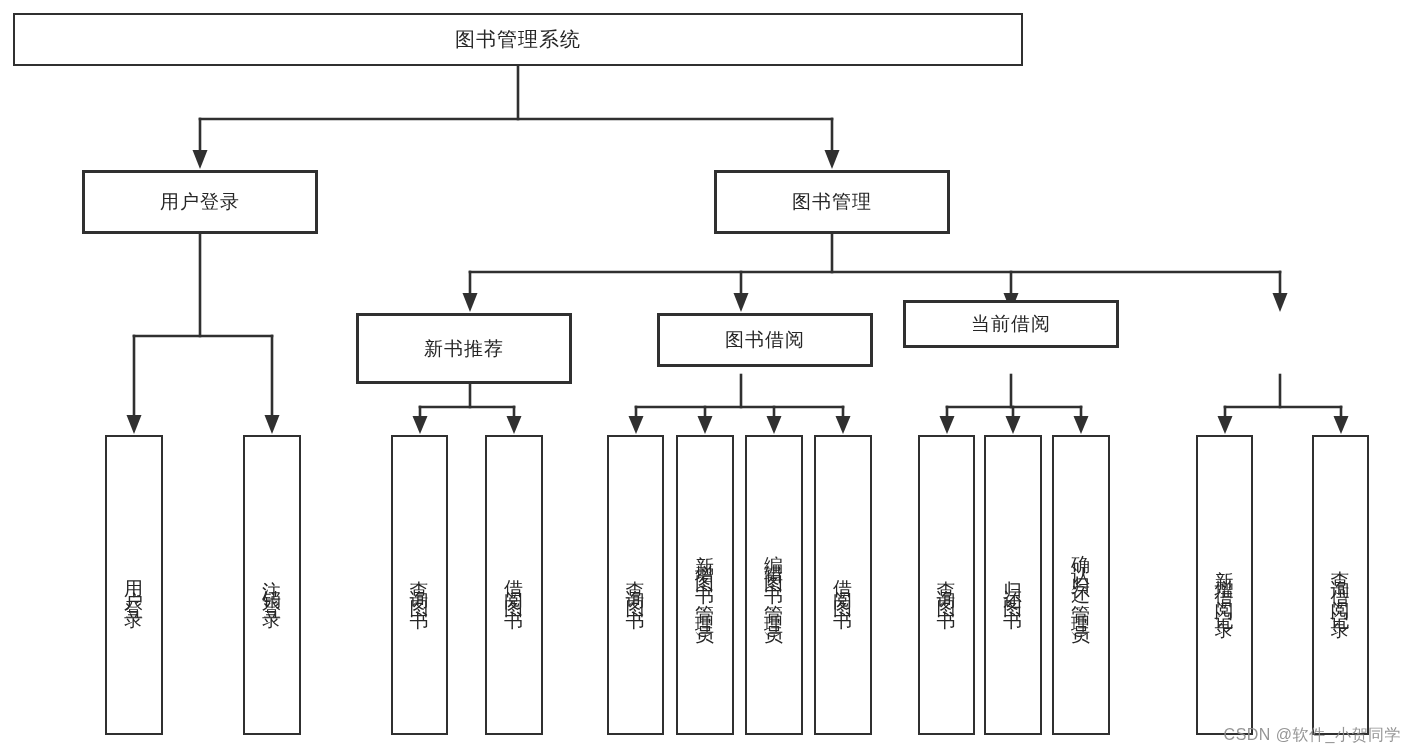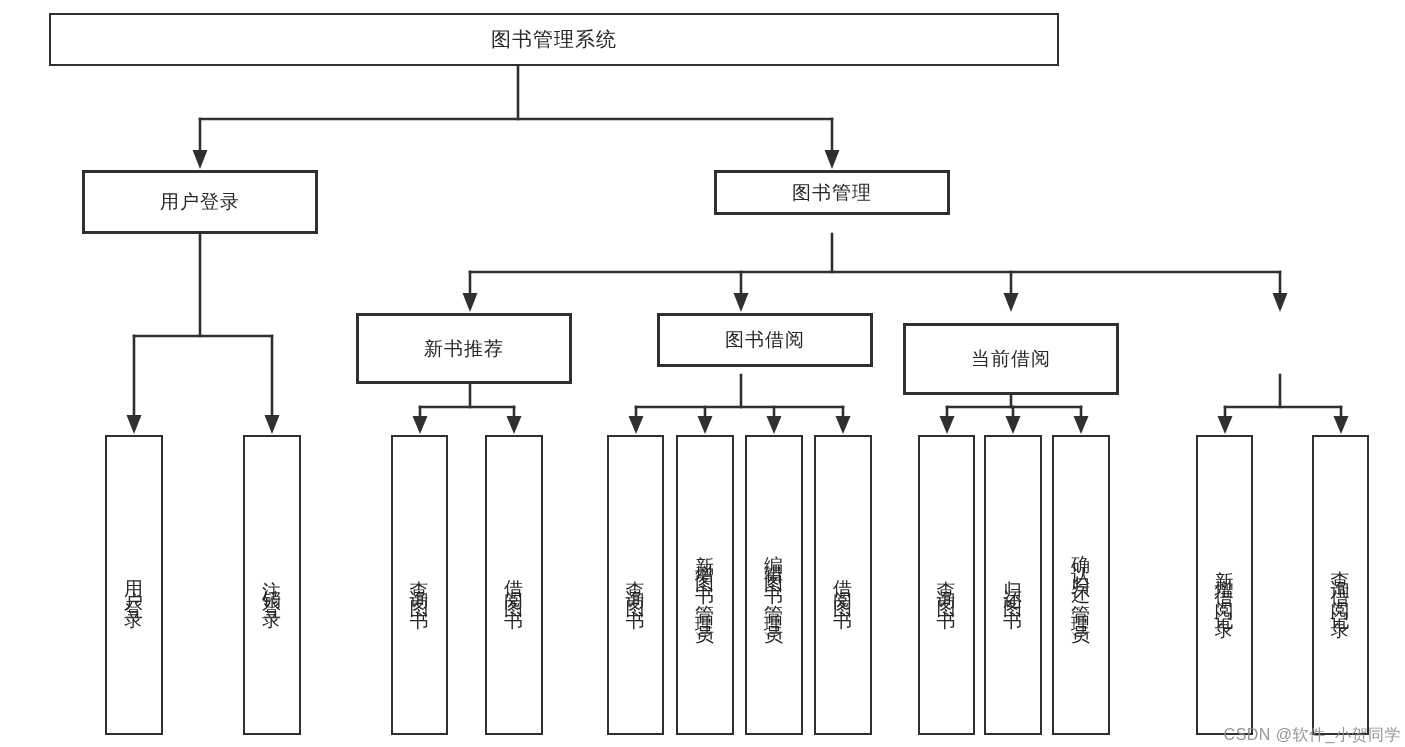--- a/index.html
+++ b/index.html
@@ -40,21 +40,21 @@
     background: var(--bg);
     border: 3px solid var(--line);
     display: flex;
     align-items: center;
     justify-content: center;
     color: var(--text);
     font-size: 19px;
     letter-spacing: 1px;
     z-index: 2;
   }
-  .node.lvl1 { border-width: 2.5px; font-size: 20px; margin-left: 36px; }
+  .node.lvl1 { border-width: 2.5px; font-size: 20px; }
   .node.leaf { border-width: 2.5px; }
 
   .vtext {
     writing-mode: vertical-rl;
     text-orientation: mixed;
     letter-spacing: 10px;
     line-height: 1;
     white-space: nowrap;
     color: var(--text);
     font-size: 19px;
@@ -134,25 +134,25 @@
     <path d="M1225 407 H1341"></path>
     <path d="M1225 407 V417"></path>
       <polygon points="1217.5,416 1232.5,416 1225,434"></polygon>
     <path d="M1341 407 V417"></path>
       <polygon points="1333.5,416 1348.5,416 1341,434"></polygon>
   </svg>
 
   <div class="node lvl1" style="left:13px; top:13px; width:1010px; height:53px">图书管理系统</div>
 
   <div class="node lvl2" style="left:82px; top:170px; width:236px; height:64px">用户登录</div>
-  <div class="node lvl2" style="left:714px; top:170px; width:236px; height:45px">图书管理</div>
+  <div class="node lvl2" style="left:714px; top:170px; width:236px; height:64px">图书管理</div>
 
   <div class="node lvl3" style="left:356px; top:313px; width:216px; height:71px">新书推荐</div>
   <div class="node lvl3" style="left:657px; top:313px; width:216px; height:54px">图书借阅</div>
-  <div class="node lvl3" style="left:903px; top:323px; width:216px; height:72px">当前借阅</div>
+  <div class="node lvl3" style="left:903px; top:300px; width:216px; height:48px">当前借阅</div>
 
   <div class="node leaf" style="left:105px; top:435px; width:58px; height:300px">
     <span class="vtext">用户登录</span>
   </div>
   <div class="node leaf" style="left:243px; top:435px; width:58px; height:300px">
     <span class="vtext">注销登录</span>
   </div>
 
   <div class="node leaf" style="left:391px; top:435px; width:57px; height:300px">
     <span class="vtext">查询图书</span>

